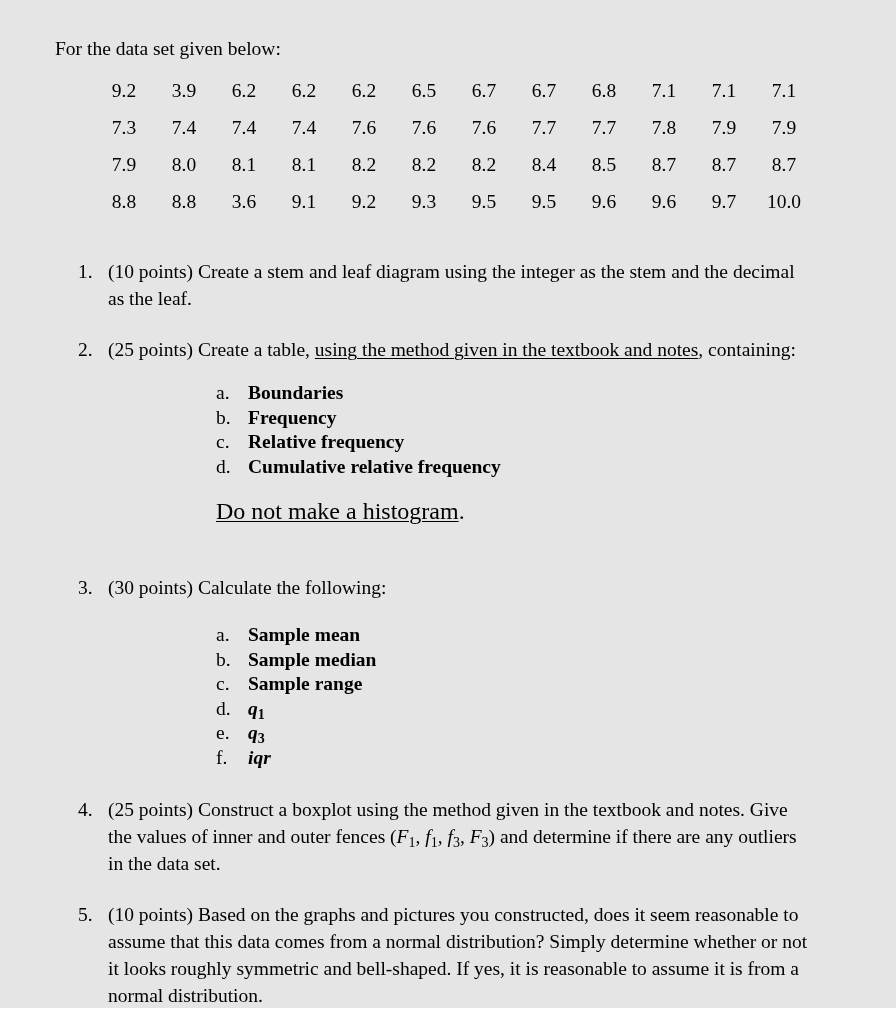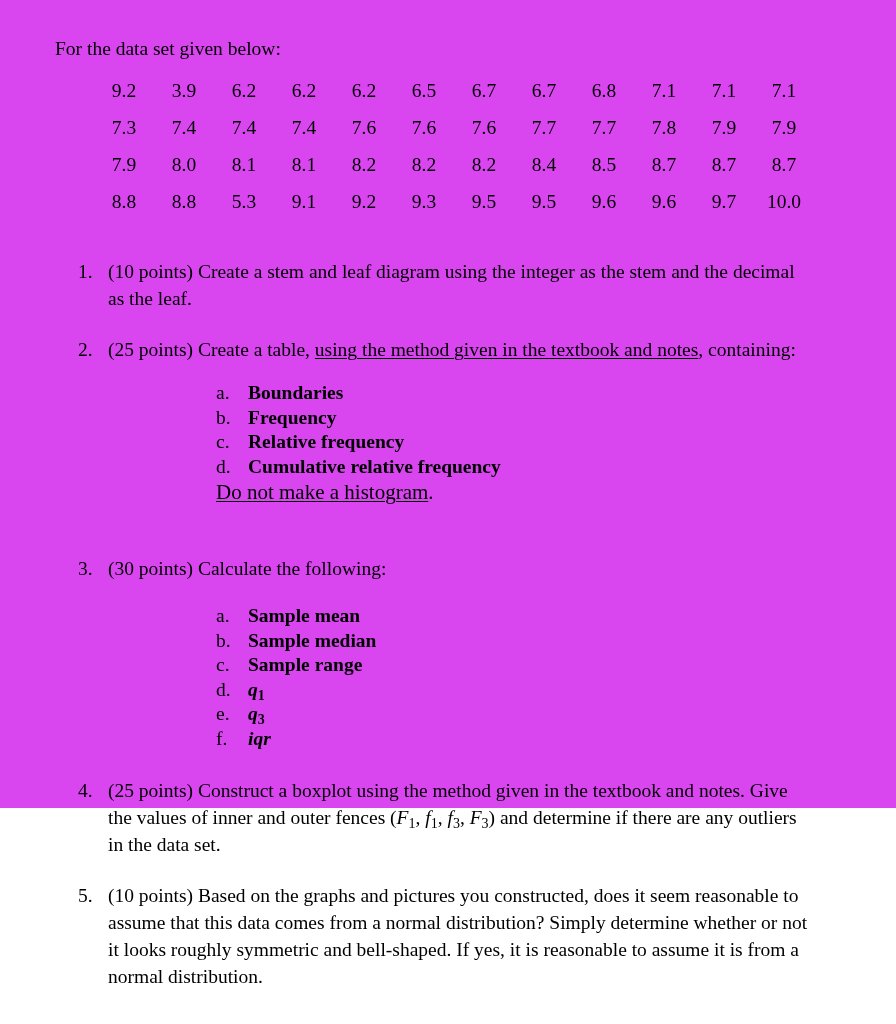--- a/index.html
+++ b/index.html
@@ -12,22 +12,22 @@
     width: 896px;
     height: 1024px;
     overflow: hidden;
     font-family: "Liberation Serif", "DejaVu Serif", serif;
     color: #000000;
     -webkit-font-smoothing: antialiased;
   }
   .page {
     position: relative;
     width: 896px;
-    height: 808px;
-    background: #d946ef;
+    height: 1008px;
+    background: #e5e5e5;
     box-sizing: border-box;
   }
 
   
   .intro {
     position: absolute;
     left: 55px;
     top: 36px;
     font-size: 19.5px;
     line-height: 26px;
@@ -101,22 +101,23 @@
     font-size: 19.5px;
     line-height: 24.5px;
   }
   .subtext {
     font-size: 19.5px;
     line-height: 24.5px;
     font-weight: bold;
   }
 
   .note-line {
+    margin-top: 19px;
     padding-left: 108px;
-    font-size: 21px;
+    font-size: 24px;
     line-height: 26px;
   }
 
   u.plain {
     text-decoration: underline;
     text-underline-offset: 2px;
     text-decoration-thickness: 1px;
   }
 
   i.math {
@@ -179,21 +180,21 @@
         <td>8.2</td>
         <td>8.4</td>
         <td>8.5</td>
         <td>8.7</td>
         <td>8.7</td>
         <td>8.7</td>
       </tr>
       <tr>
         <td>8.8</td>
         <td>8.8</td>
-        <td>5.3</td>
+        <td>3.6</td>
         <td>9.1</td>
         <td>9.2</td>
         <td>9.3</td>
         <td>9.5</td>
         <td>9.5</td>
         <td>9.6</td>
         <td>9.6</td>
         <td>9.7</td>
         <td>10.0</td>
       </tr>

